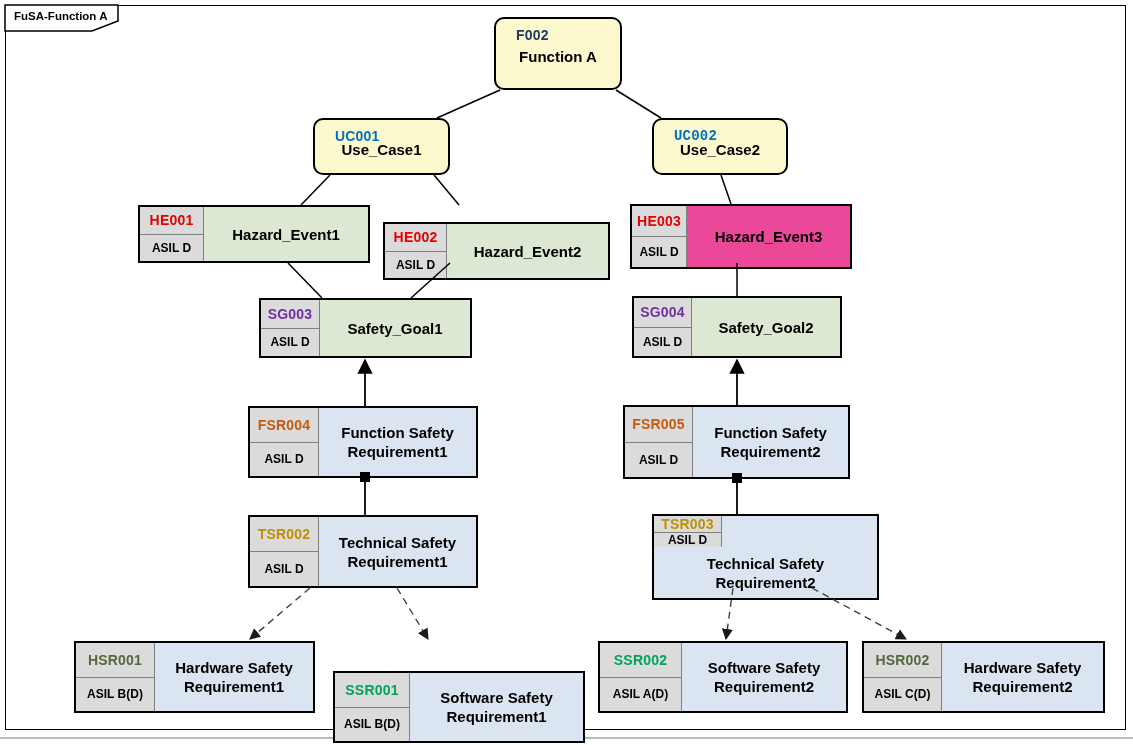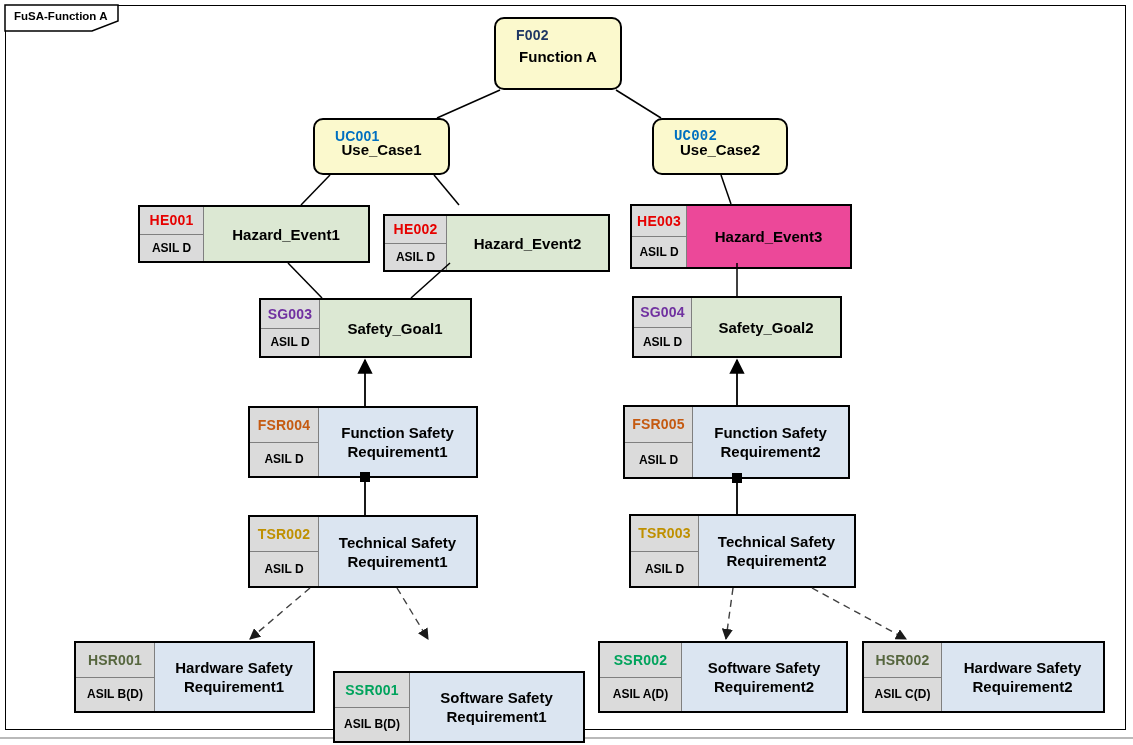--- a/index.html
+++ b/index.html
@@ -87,21 +87,21 @@
         <div class="leftcol" style="width: 64px; background: rgb(219, 219, 219);">
           <div class="cell code-cell">
             <span class="code" style="color: rgb(230, 0, 0);">HE001</span>
           </div>
           <div class="cell">
             <span class="asil">ASIL D</span>
           </div>
         </div>
         <div class="titlecell">Hazard_Event1</div>
       </div>
-      <div class="node split" style="left: 383px; top: 214px; width: 227px; height: 58px; background: rgb(220, 232, 211);">
+      <div class="node split" style="left: 383px; top: 222px; width: 227px; height: 58px; background: rgb(220, 232, 211);">
         <div class="leftcol" style="width: 62px; background: rgb(219, 219, 219);">
           <div class="cell code-cell">
             <span class="code" style="color: rgb(230, 0, 0);">HE002</span>
           </div>
           <div class="cell">
             <span class="asil">ASIL D</span>
           </div>
         </div>
         <div class="titlecell">Hazard_Event2</div>
       </div>
@@ -164,21 +164,21 @@
         <div class="leftcol" style="width: 69px; background: rgb(219, 219, 219);">
           <div class="cell code-cell">
             <span class="code" style="color: rgb(191, 144, 0);">TSR002</span>
           </div>
           <div class="cell">
             <span class="asil">ASIL D</span>
           </div>
         </div>
         <div class="titlecell">Technical Safety Requirement1</div>
       </div>
-      <div class="node split" style="left: 629px; top: 514px; width: 227px; height: 74px; background: rgb(219, 229, 241);">
+      <div class="node split" style="left: 652px; top: 514px; width: 227px; height: 86px; background: rgb(219, 229, 241); flex-direction: column;">
         <div class="leftcol" style="width: 68px; background: rgb(219, 219, 219);">
           <div class="cell code-cell">
             <span class="code" style="color: rgb(191, 144, 0);">TSR003</span>
           </div>
           <div class="cell">
             <span class="asil">ASIL D</span>
           </div>
         </div>
         <div class="titlecell">Technical Safety Requirement2</div>
       </div>

